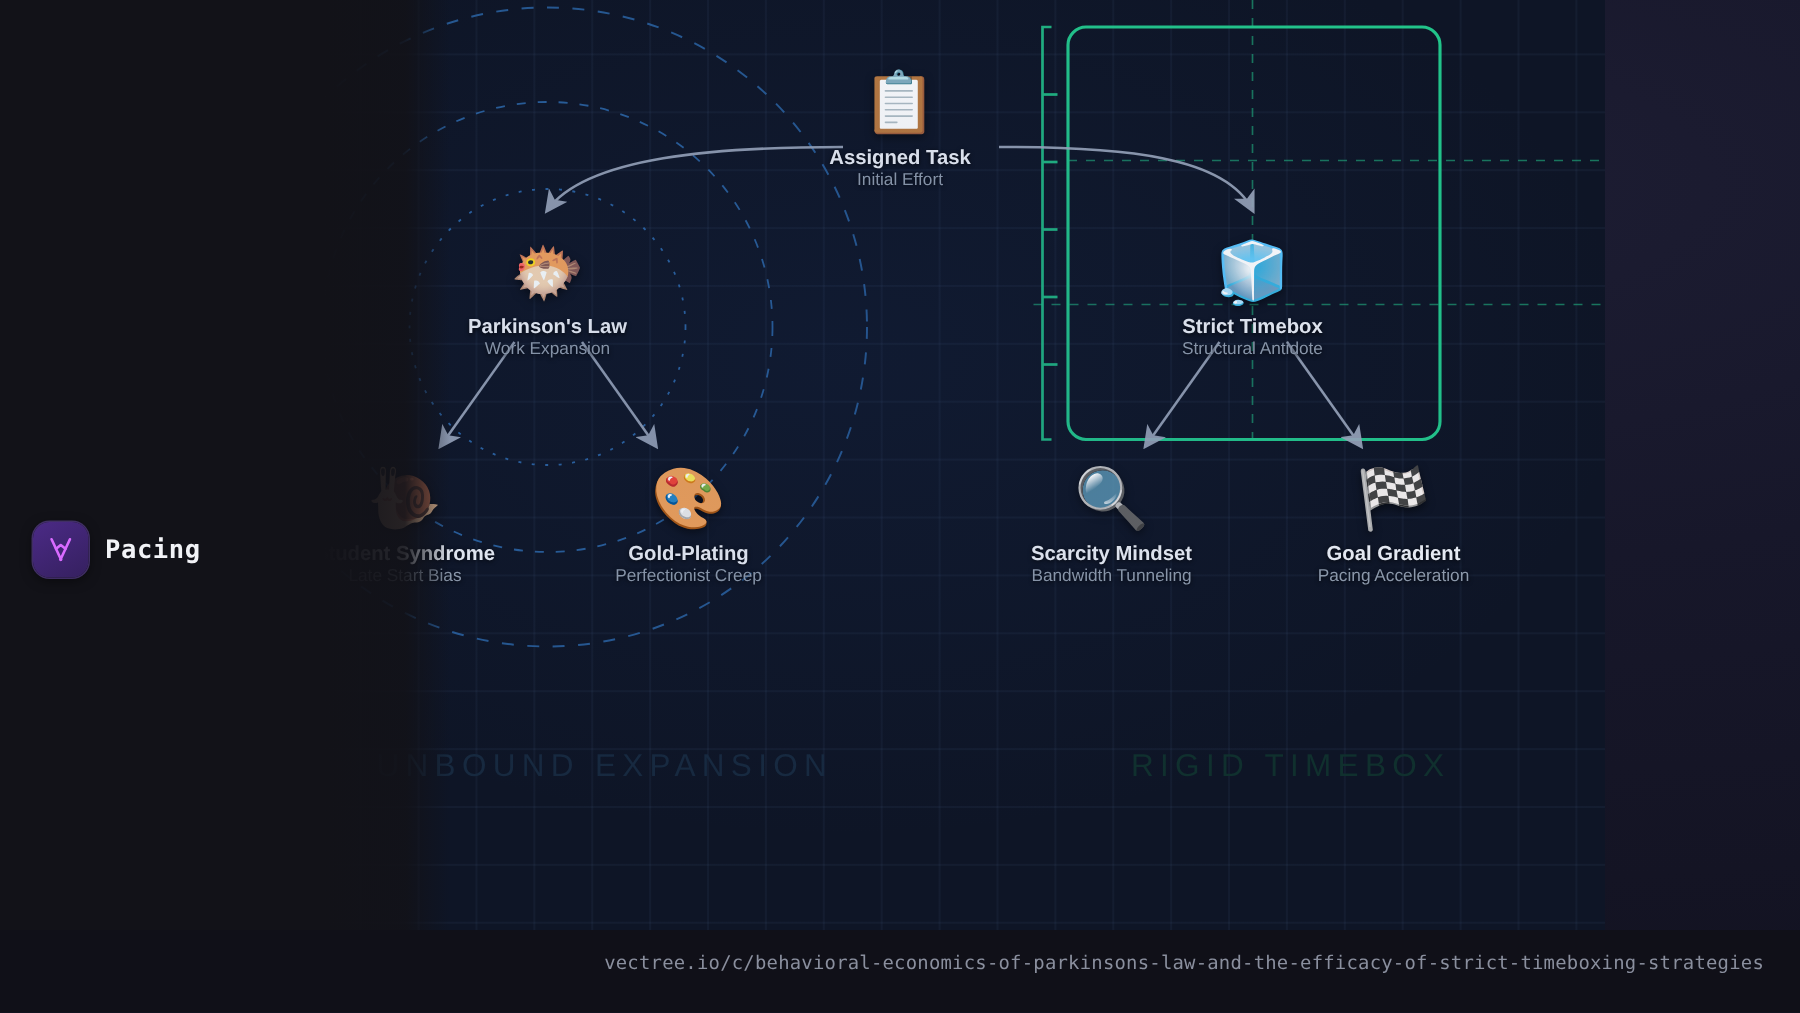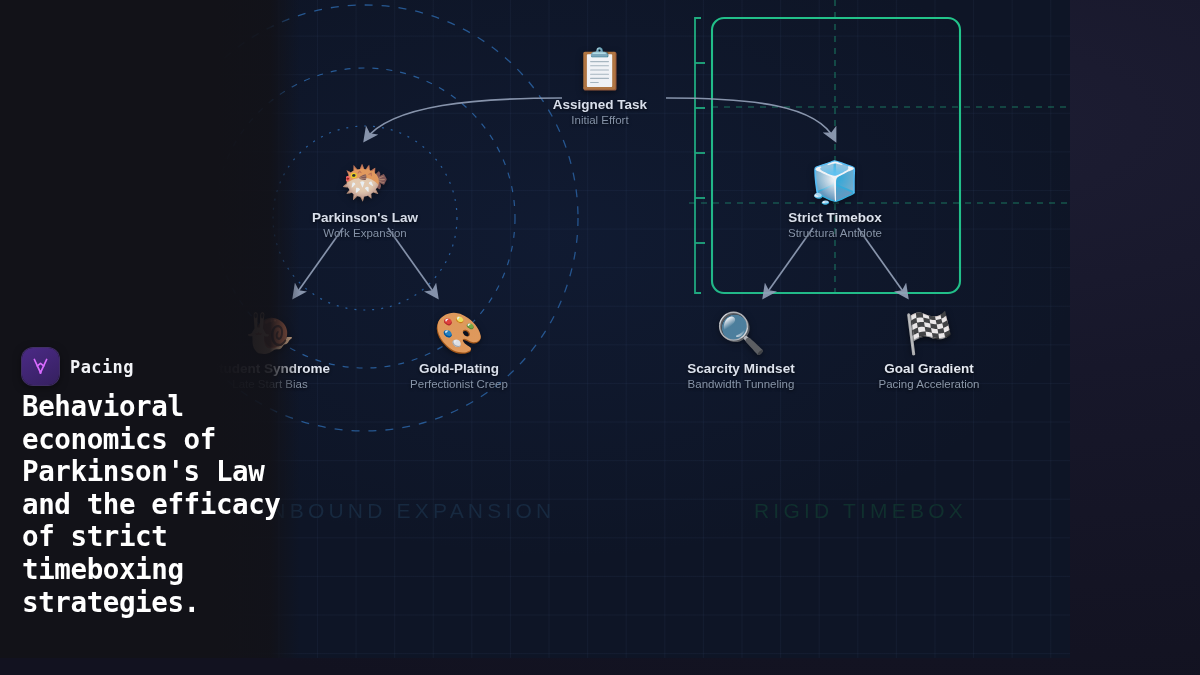--- a/index.html
+++ b/index.html
@@ -215,16 +215,18 @@
     <div id="logo">
       <svg width="21" height="21" viewBox="0 0 24 24" fill="none" stroke="#d96bff" stroke-width="2" stroke-linecap="round" stroke-linejoin="round">
         <path d="M5 4 L12 19 L19 4"></path>
         <path d="M8.4 11.3 L12 8.4 L15.6 11.3"></path>
         <circle cx="12" cy="19.4" r="1.3" fill="#d96bff" stroke="none"></circle>
       </svg>
     </div>
     <div id="brandname">Pacing</div>
   </div>
 
-  <div id="headline">Behavioral economics of Parkinson's Law and the efficacy of strict timeboxing strategies.</div>
-
+
+  <div id="footer">
+    <div id="url">vectree.io/c/behavioral-economics-of-parkinsons-law-and-the-efficacy-of-strict-timeboxing-strategies</div>
+  </div>
 
 </div>
 
 </body></html>

